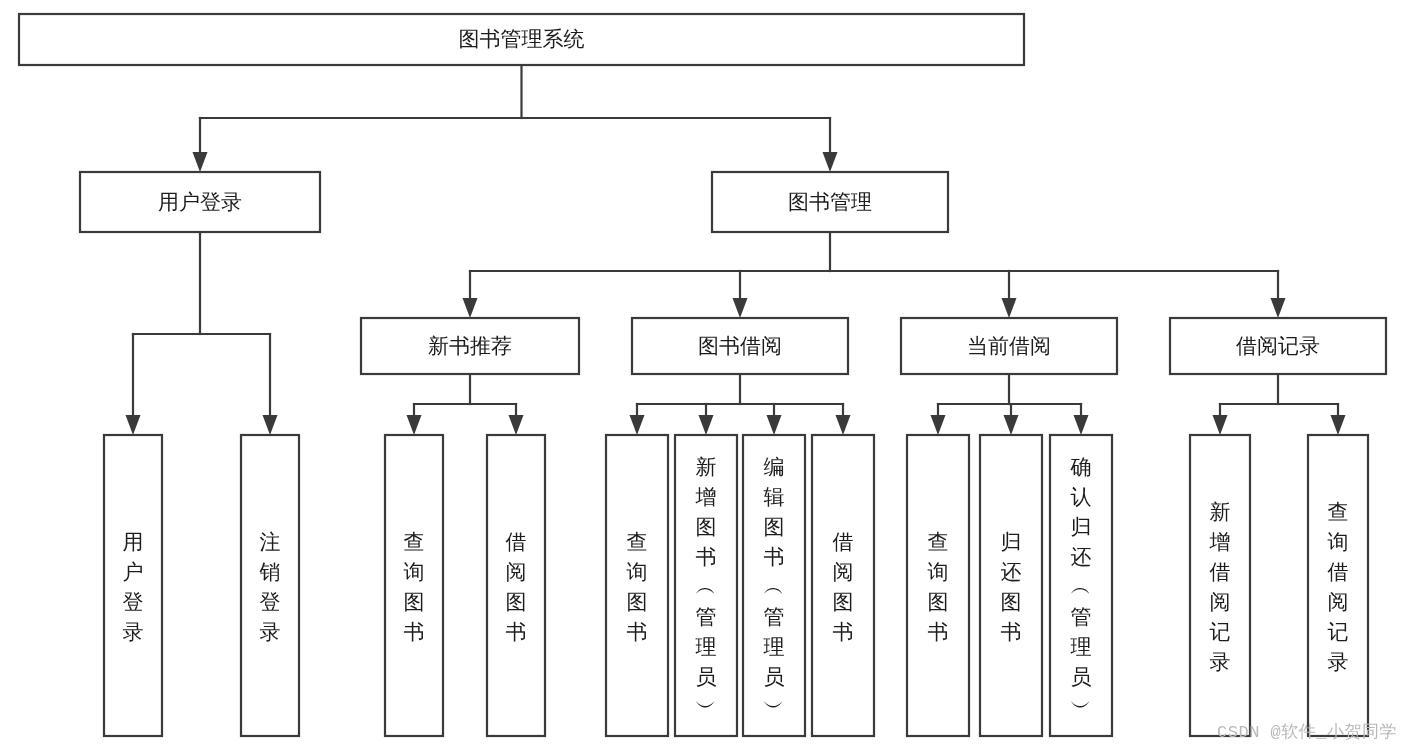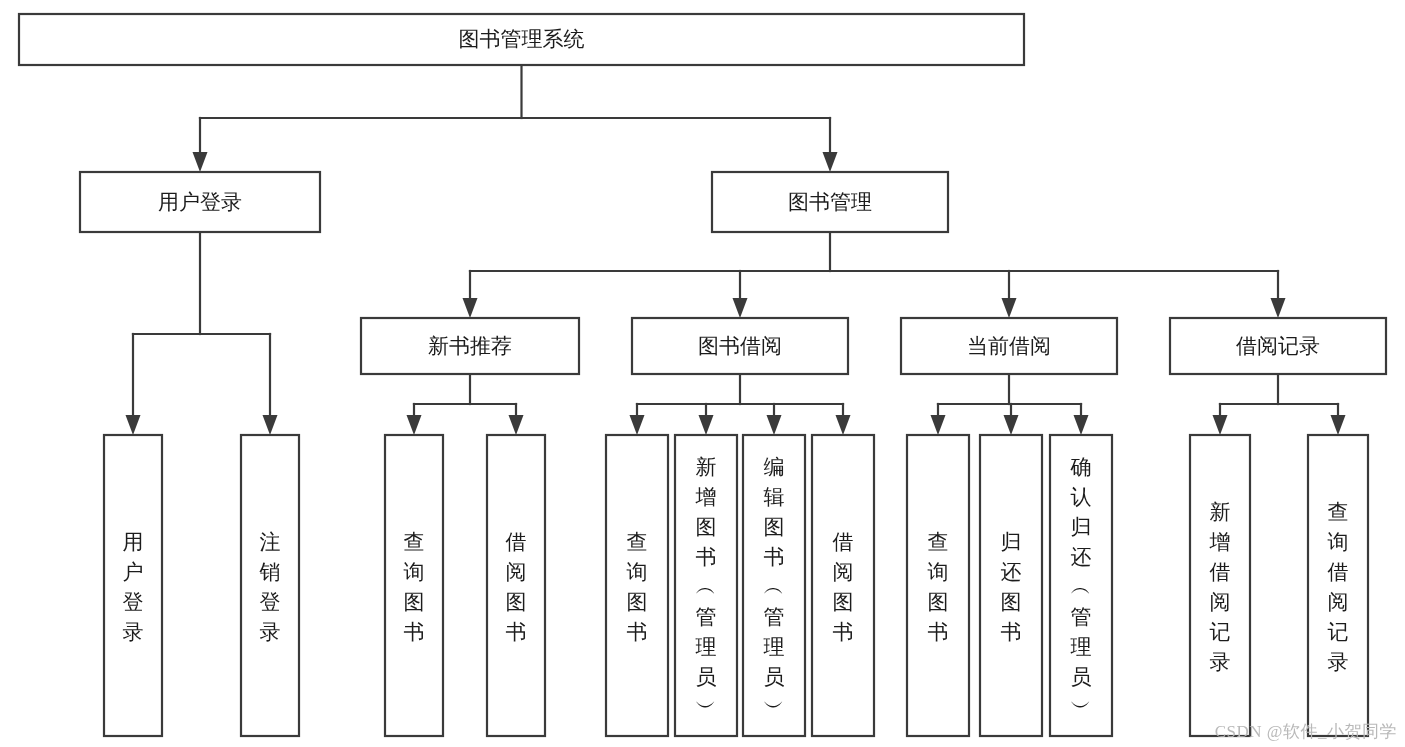--- a/index.html
+++ b/index.html
@@ -50,21 +50,21 @@
   .node-label-v {
     font-family: "Liberation Sans", "DejaVu Sans", sans-serif;
     font-size: 21px;
     fill: #1c1c1c;
     text-anchor: middle;
   }
   .watermark {
     position: absolute;
     right: 8px;
     bottom: 4px;
-    font-family: Liberation Serif, serif;
+    font-family: Liberation Mono, monospace;
     font-size: 17px;
     color: #b9b9b9;
     letter-spacing: 0.5px;
     white-space: nowrap;
     user-select: none;
   }
 </style>
 </head>
 <body>
 

